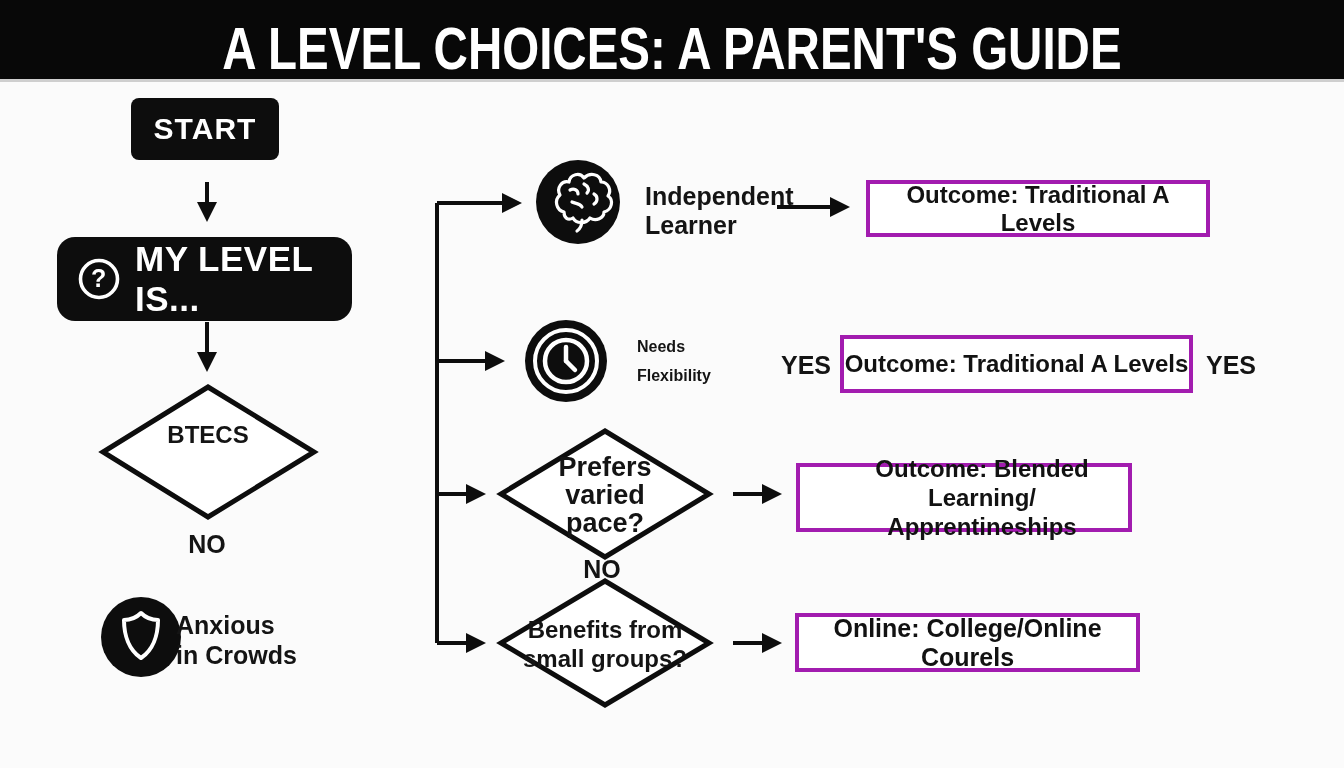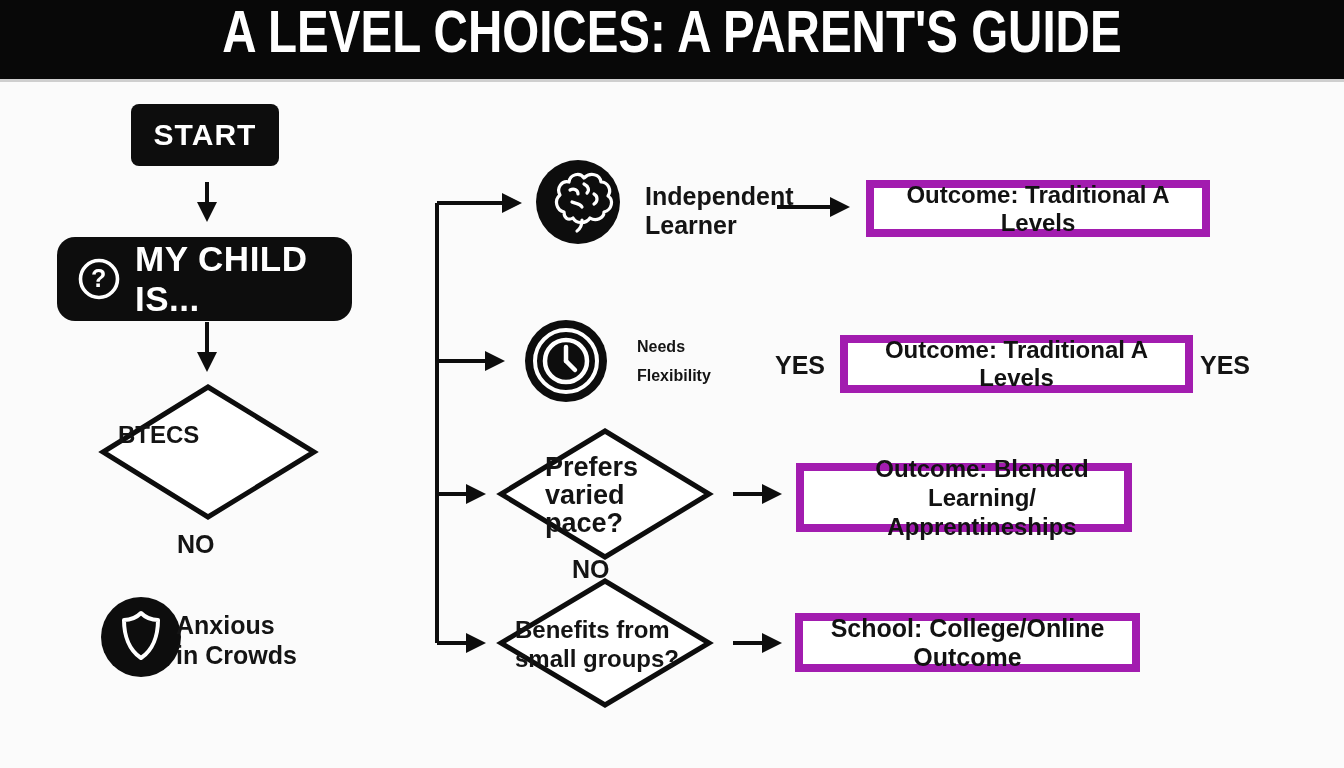--- a/index.html
+++ b/index.html
@@ -7,44 +7,44 @@
     font-family:"Liberation Sans","DejaVu Sans",sans-serif;
     background:#e9e9e9;
   }
   #canvas{
     position:relative;width:1344px;height:768px;overflow:hidden;
     background:#fbfbfb;
   }
   
   .header{
     position:absolute;left:0;top:0;width:1344px;height:82px;
-    background:#080808;display:flex;align-items:flex-start;justify-content:center;
+    background:#080808;display:flex;align-items:flex-end;justify-content:center;
     border-bottom:3px solid #cfcfcf;box-sizing:border-box;
   }
   .header .title{
     color:#ffffff;font-weight:bold;font-size:54px;letter-spacing:0px;
     transform:scaleX(0.88) scaleY(1.08);transform-origin:center center;
     white-space:nowrap;
   }
   
   .blackpill{
     position:absolute;background:#0d0d0d;color:#ffffff;
     display:flex;align-items:center;justify-content:center;
     font-weight:bold;box-sizing:border-box;
   }
-  .start{left:131px;top:104px;width:148px;height:62px;border-radius:8px;font-size:30px;letter-spacing:1px;}
+  .start{left:131px;top:98px;width:148px;height:62px;border-radius:8px;font-size:30px;letter-spacing:1px;}
   .child{left:57px;top:237px;width:295px;height:84px;border-radius:18px;font-size:35px;justify-content:flex-start;padding-left:20px;gap:14px;letter-spacing:0.5px;}
   .outbox{
-    position:absolute;background:#ffffff;border:8px solid #a21caf;box-sizing:border-box;
+    position:absolute;background:#ffffff;border:4px solid #a21caf;box-sizing:border-box;
     display:flex;flex-direction:column;align-items:center;justify-content:center;
     font-weight:bold;color:#121212;text-align:center;
   }
   .lines{position:absolute;font-weight:bold;color:#141414;}
   .lines div{white-space:nowrap;}
-  .center{}
+  .center{text-align:center;}
   .icon-circle{position:absolute;}
   svg{display:block;}
   
   #wires{position:absolute;left:0;top:0;width:1344px;height:768px;}
 </style>
 </head>
 <body>
 
 <div id="canvas">
 
@@ -79,21 +79,21 @@
 
   <div class="blackpill start">START</div>
 
   <div class="blackpill child">
     <span class="icon-wrap" style="position:static;">
       <svg width="44" height="44" viewBox="0 0 44 44">
         <circle cx="22" cy="22" r="18.5" fill="none" stroke="#ffffff" stroke-width="3.6"></circle>
         <text x="22" y="30" text-anchor="middle" font-size="25" font-weight="bold" fill="#ffffff" font-family="Liberation Sans, sans-serif">?</text>
       </svg>
     </span>
-    <span>MY CHILD IS...</span>
+    <span>MY LEVEL IS...</span>
   </div>
 
   <div class="lines center" style="left:118px;top:421px;width:180px;font-size:24px;line-height:28px;">
     <div>BTECS</div>
   </div>
 
   <div class="lines center" style="left:177px;top:530px;width:60px;font-size:25px;">NO</div>
 
   <div class="icon-circle" style="left:101px;top:597px;">
     <svg width="80" height="80" viewBox="0 0 80 80">
@@ -152,15 +152,15 @@
   <div class="outbox" style="left:796px;top:463px;width:336px;height:69px;font-size:24px;line-height:29px;padding-left:36px;">
     <div>Outcome: Blended Learning/</div>
     <div>Apprentineships</div>
   </div>
   <div class="lines center" style="left:572px;top:555px;width:60px;font-size:25px;">NO</div>
 
   <div class="lines center" style="left:515px;top:615px;width:180px;font-size:24px;line-height:29px;">
     <div>Benefits from</div>
     <div>small groups?</div>
   </div>
-  <div class="outbox" style="left:795px;top:613px;width:345px;height:59px;font-size:25px;">School: College/Online Outcome</div>
+  <div class="outbox" style="left:795px;top:613px;width:345px;height:59px;font-size:25px;">Online: College/Online Courels</div>
 
 </div>
 
 </body></html>

